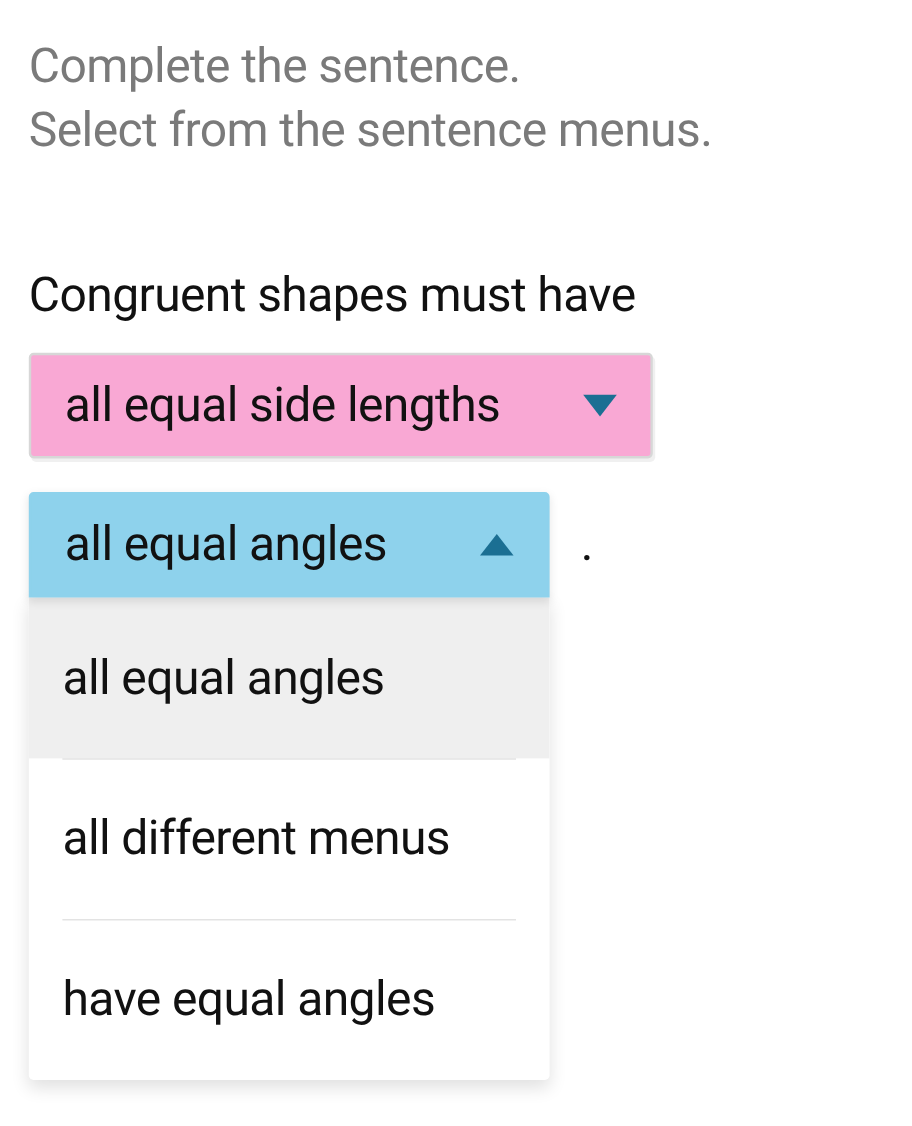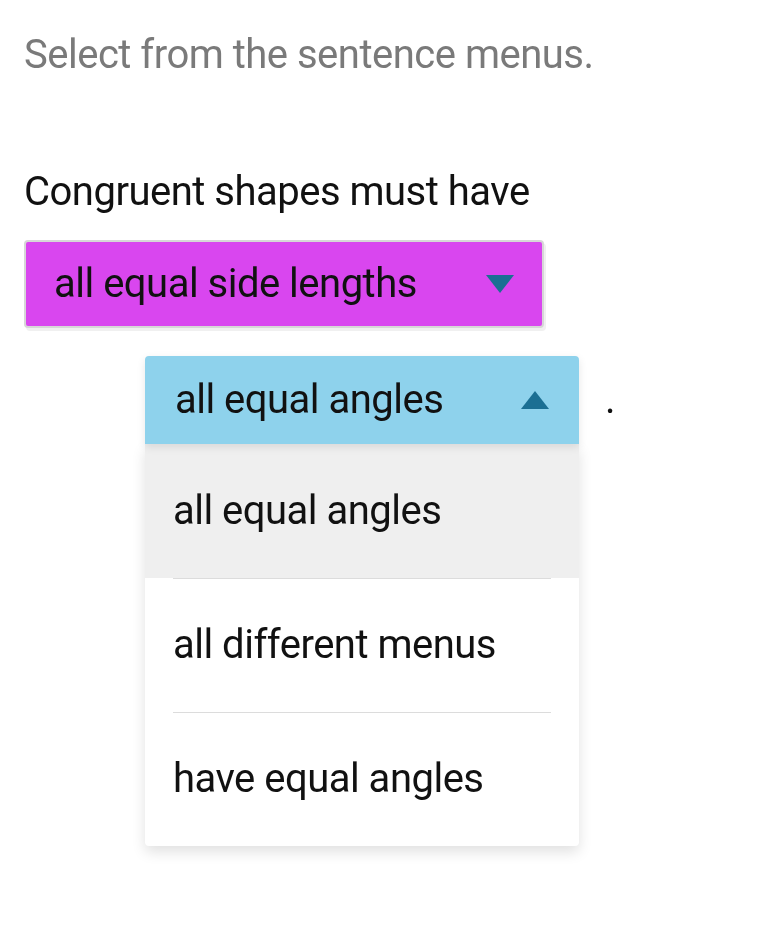--- a/index.html
+++ b/index.html
@@ -50,21 +50,21 @@
     position: relative;
     display: inline-flex;
     align-items: center;
     justify-content: space-between;
     gap: 20px;
     min-width: 520px;
     height: 88px;
     padding: 0 28px;
     border: 2px solid #d7d7d7;
     border-radius: 4px;
-    background: #d946ef;
+    background: #f9a8d4;
     font-size: 40px;
     color: #111;
     cursor: pointer;
     box-shadow: 2px 3px 0 rgba(0,0,0,0.06);
     z-index: 1;
   }
   .dropdown.open {
     background: #8ed2ec;
     border-color: #8ed2ec;
     box-shadow: 0 3px 8px rgba(0,0,0,0.10);
@@ -120,30 +120,30 @@
     height: 1px;
     background: #dcdcdc;
   }
 
   
   .row2 {
     display: flex;
     align-items: center;
     gap: 26px;
     margin-top: 28px;
-    justify-content: center;
   }
 
 </style>
 </head>
 <body>
 
 <div class="page">
 
   <div class="instructions">
+    <div>Complete the sentence.</div>
     <div>Select from the sentence menus.</div>
   </div>
 
   <div class="sentence">
 
     <div>Congruent shapes must have</div>
 
     <div class="sentence-row">
       <div class="dropdown">
         <span class="dd-label">all equal side lengths</span>

